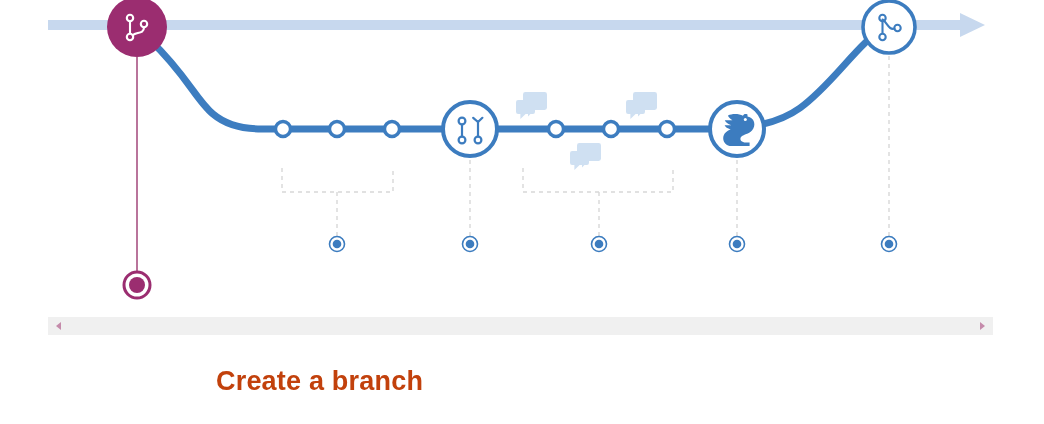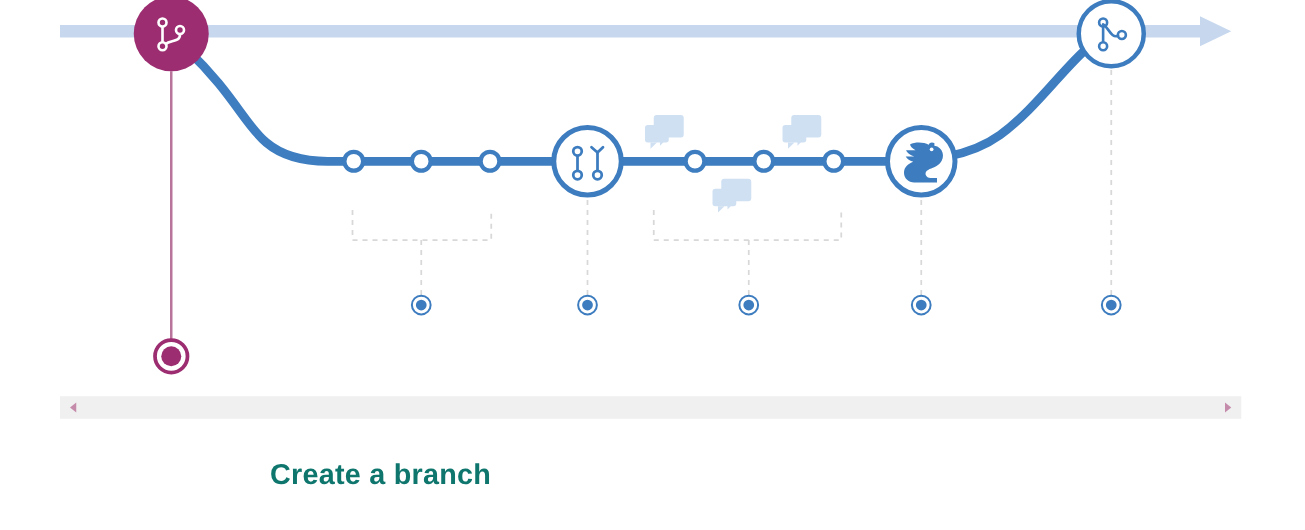--- a/index.html
+++ b/index.html
@@ -52,23 +52,23 @@
     border-right: 5px solid #c58bab;
   }
   #scrollbar .arrow.right {
     right: 8px;
     border-left: 5px solid #c58bab;
   }
   #caption {
     position: absolute;
     left: 216px;
     top: 366px;
-    font-size: 23px;
+    font-size: 27px;
     font-weight: bold;
-    color: #0f766e;
+    color: #c2410c;
     letter-spacing: 0.2px;
     white-space: nowrap;
   }
 </style>
 </head>
 <body>
 
 <div id="stage">
 
   <svg id="flow-svg" viewBox="0 0 1044 318">

